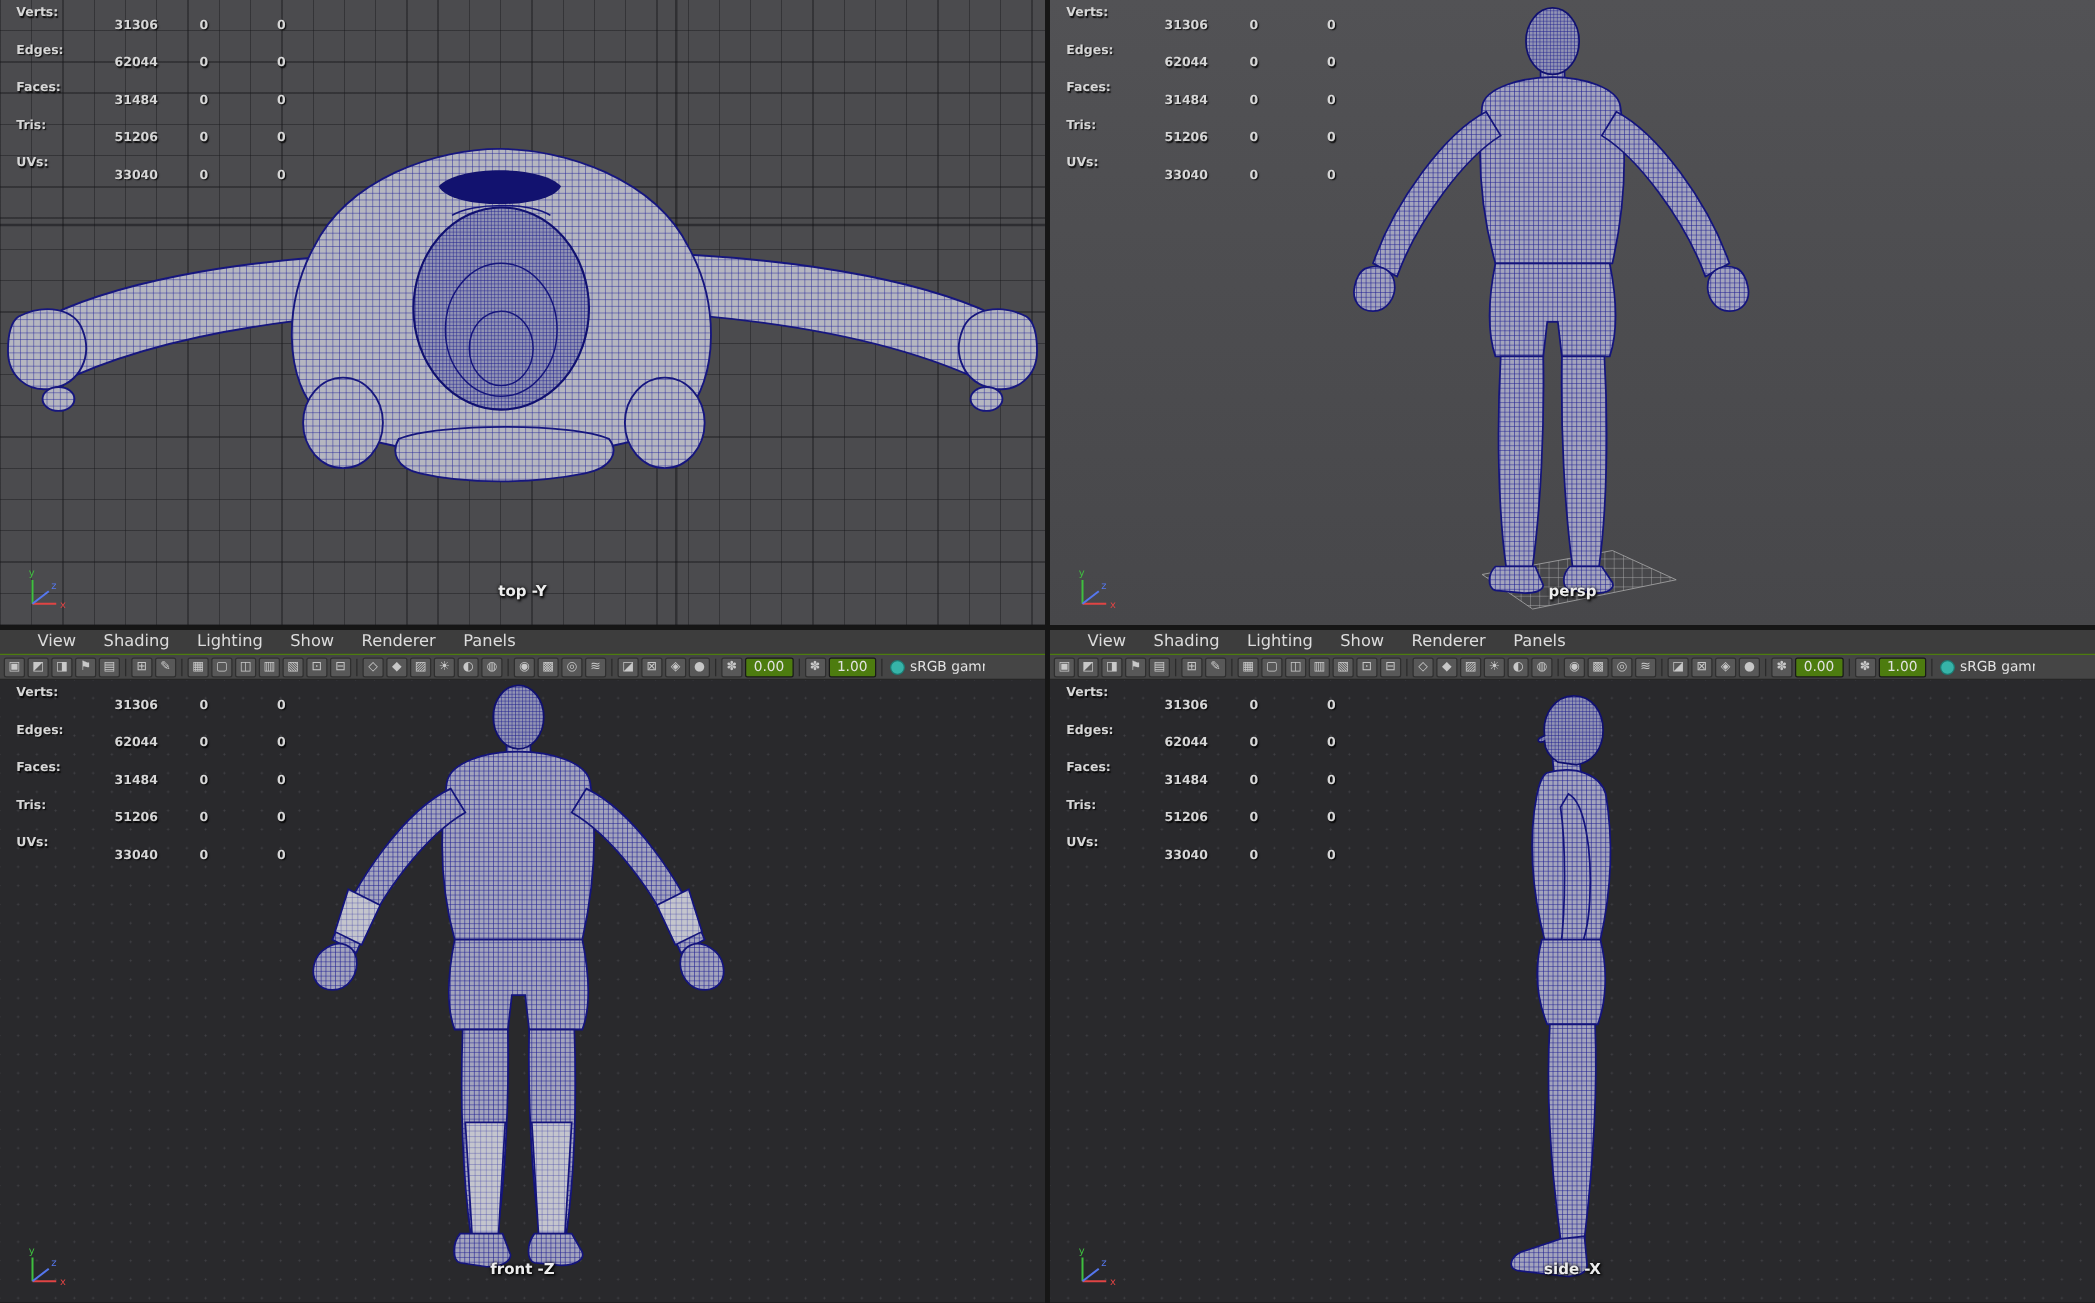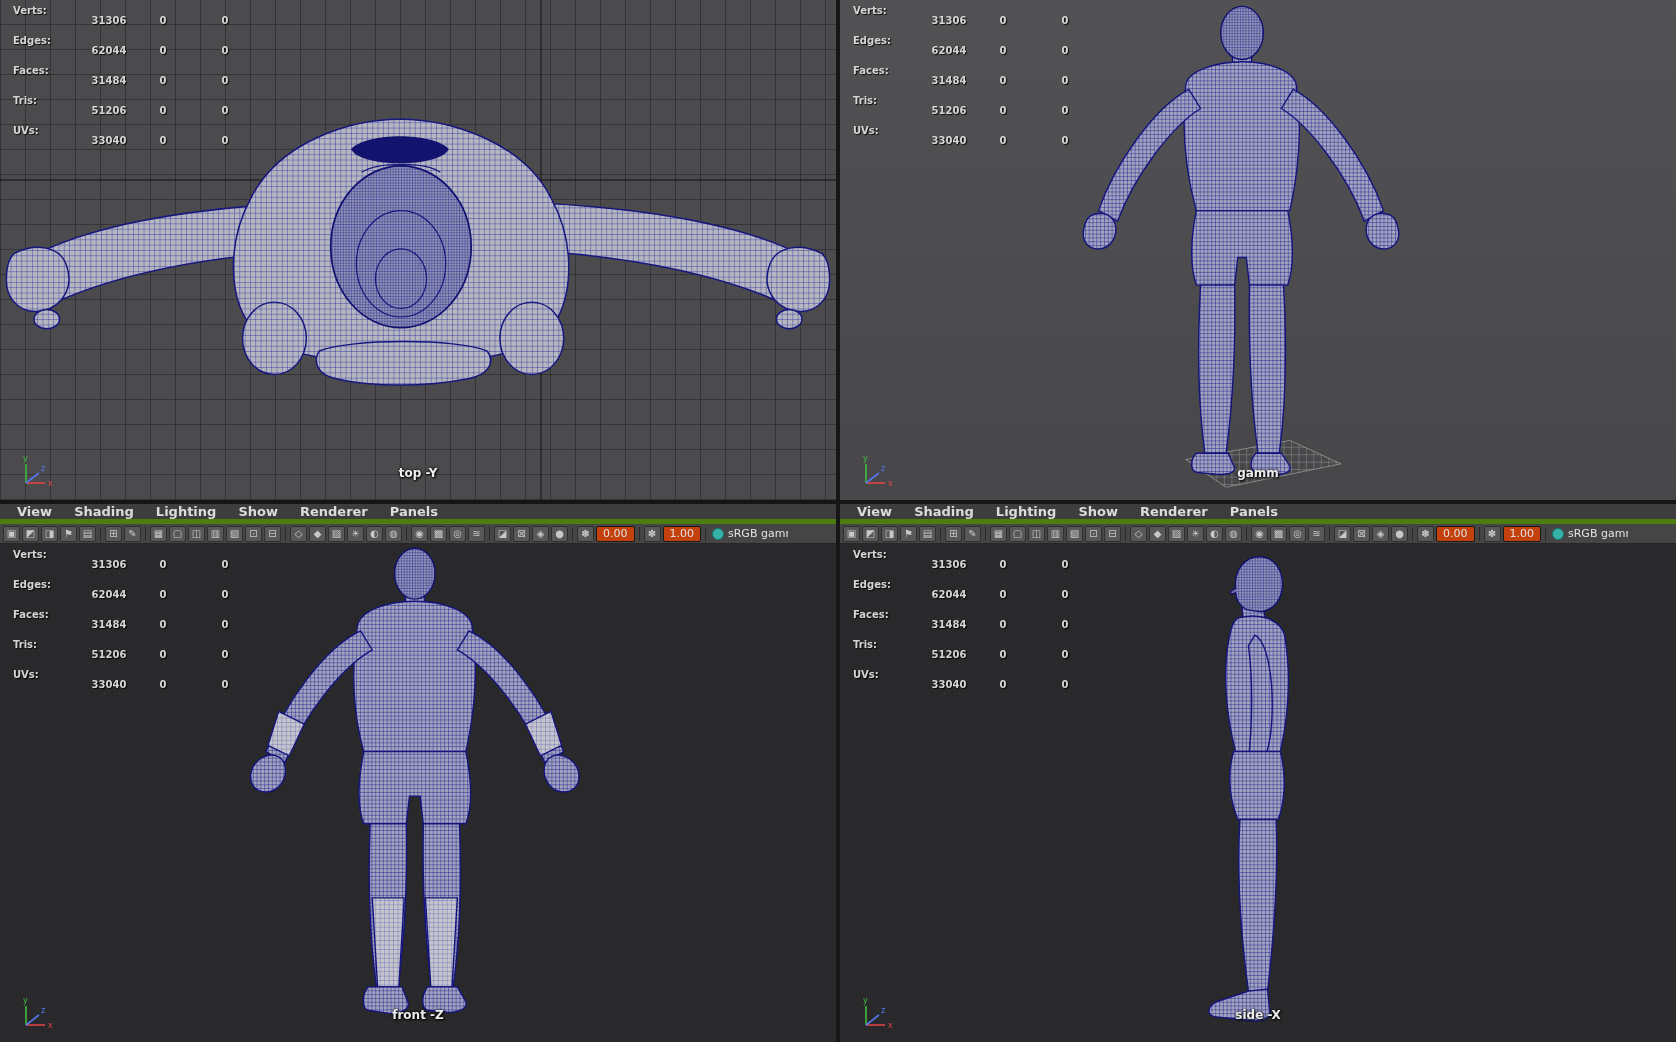--- a/index.html
+++ b/index.html
@@ -39,33 +39,33 @@
 
   .vp-label { position:absolute; bottom:20px; left:0; width:100%; text-align:center;
               font-weight:bold; font-size:12px; color:#ededed; z-index:3;
               text-shadow:1px 1px 2px #000, 0 0 3px #000; }
 
   .gizmo { position:absolute; left:12px; bottom:8px; z-index:3; }
   .gizmo text { font-family:"DejaVu Sans",sans-serif; }
 
   
   .panel { display:flex; flex-direction:column; background:#3b3b3b; }
-  .panel-menu { height:20px; flex:none; background:#3d3d3d; border-bottom:5px solid #4d7c0f;
-                display:flex; align-items:center; padding-left:6px;font-weight:bold; }
+  .panel-menu { height:20px; flex:none; background:#3d3d3d; border-bottom:1px solid #4d7c0f;
+                display:flex; align-items:center; padding-left:19px; }
   .mi { font-size:13px; color:#dcdcdc; padding:0 11px; line-height:19px; cursor:default; }
 
   .panel-toolbar { height:20px; flex:none; background:#454545; border-bottom:1px solid #262626;
                    display:flex; align-items:center; gap:2px; padding:0 3px;
                    overflow:hidden; white-space:nowrap; }
   .tb-group { display:flex; align-items:center; gap:2px; flex:none; }
   .tbi { width:17px; height:16px; flex:none; background:#585858; border:1px solid #2f2f2f;
          border-radius:2px; color:#c8c8c8; font-size:10px; line-height:14px; text-align:center; }
   [data-name="toolbar-separator"] { width:1px; height:14px; flex:none; background:#2a2a2a;
          border:0; border-radius:0; margin:0 2px; }
-  .tb-field { background:#c2410c; border:1px solid #191919; color:#e2e2e2; flex:none;
+  .tb-field { background:#4d7c0f; border:1px solid #191919; color:#e2e2e2; flex:none;
               font-size:11px; height:16px; line-height:14px; padding:0 6px; border-radius:2px; }
   .tb-vt { display:flex; align-items:center; gap:4px; height:16px; padding:0 2px; flex:none;
            color:#e2e2e2; font-size:11px; width:78px; overflow:hidden; }
   .tb-dot { width:12px; height:12px; flex:none; border-radius:50%;
             background:#36b3a8; border:1px solid #1d7a72; }
   .panel .vp { flex:1; }
 </style>
 </head>
 <body>
 
@@ -227,21 +227,21 @@
 
     <svg class="gizmo" data-name="axis-gizmo" width="48" height="40" viewBox="0 0 48 40">
       <line x1="14" y1="31" x2="14" y2="12" stroke="#3fbf3f" stroke-width="1.6"></line>
       <line x1="14" y1="31" x2="33" y2="31" stroke="#e04444" stroke-width="1.6"></line>
       <line x1="14" y1="31" x2="27" y2="21" stroke="#5577ee" stroke-width="1.6"></line>
       <text x="11" y="9" font-size="8" fill="#3fbf3f" data-name="axis-y-label">y</text>
       <text x="36" y="34" font-size="8" fill="#e04444" data-name="axis-x-label">x</text>
       <text x="29" y="19" font-size="8" fill="#5577ee" data-name="axis-z-label">z</text>
     </svg>
 
-    <div class="vp-label" data-name="viewport-label-persp">gamm</div>
+    <div class="vp-label" data-name="viewport-label-persp">persp</div>
   </section>
 
   <div class="splitter h" data-name="pane-splitter-horizontal"></div>
 
   <section class="panel" data-name="panel-bottom-left">
     <nav class="panel-menu" data-name="panel-menu">
 
     <span class="mi" data-name="menu-view">View</span>
         <span class="mi" data-name="menu-shading">Shading</span>
         <span class="mi" data-name="menu-lighting">Lighting</span>

